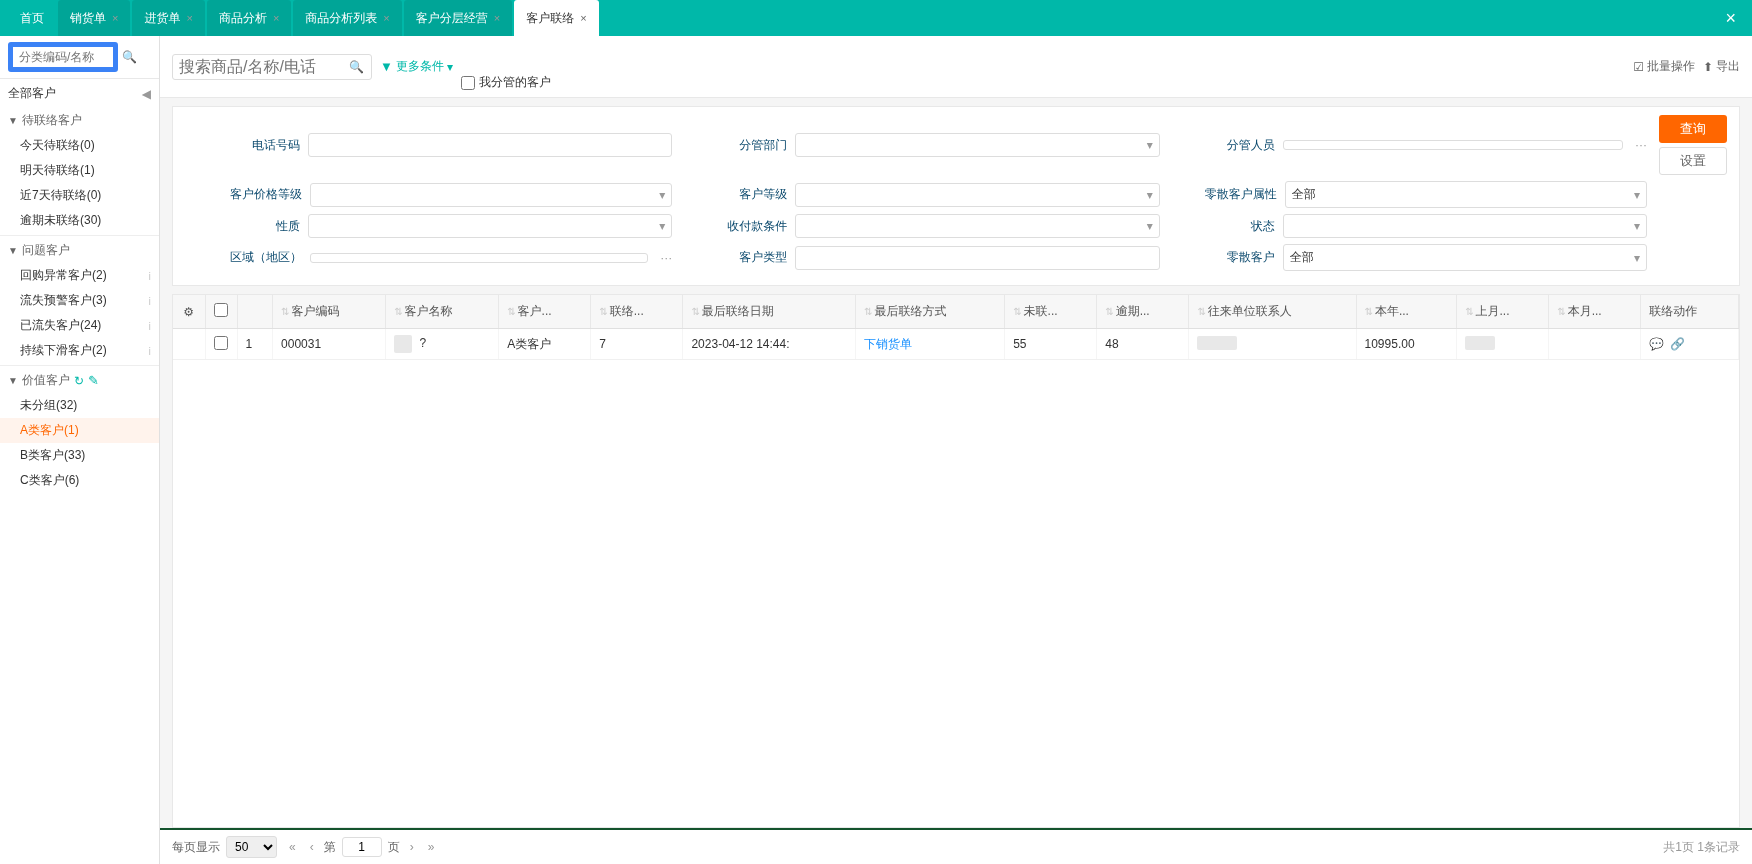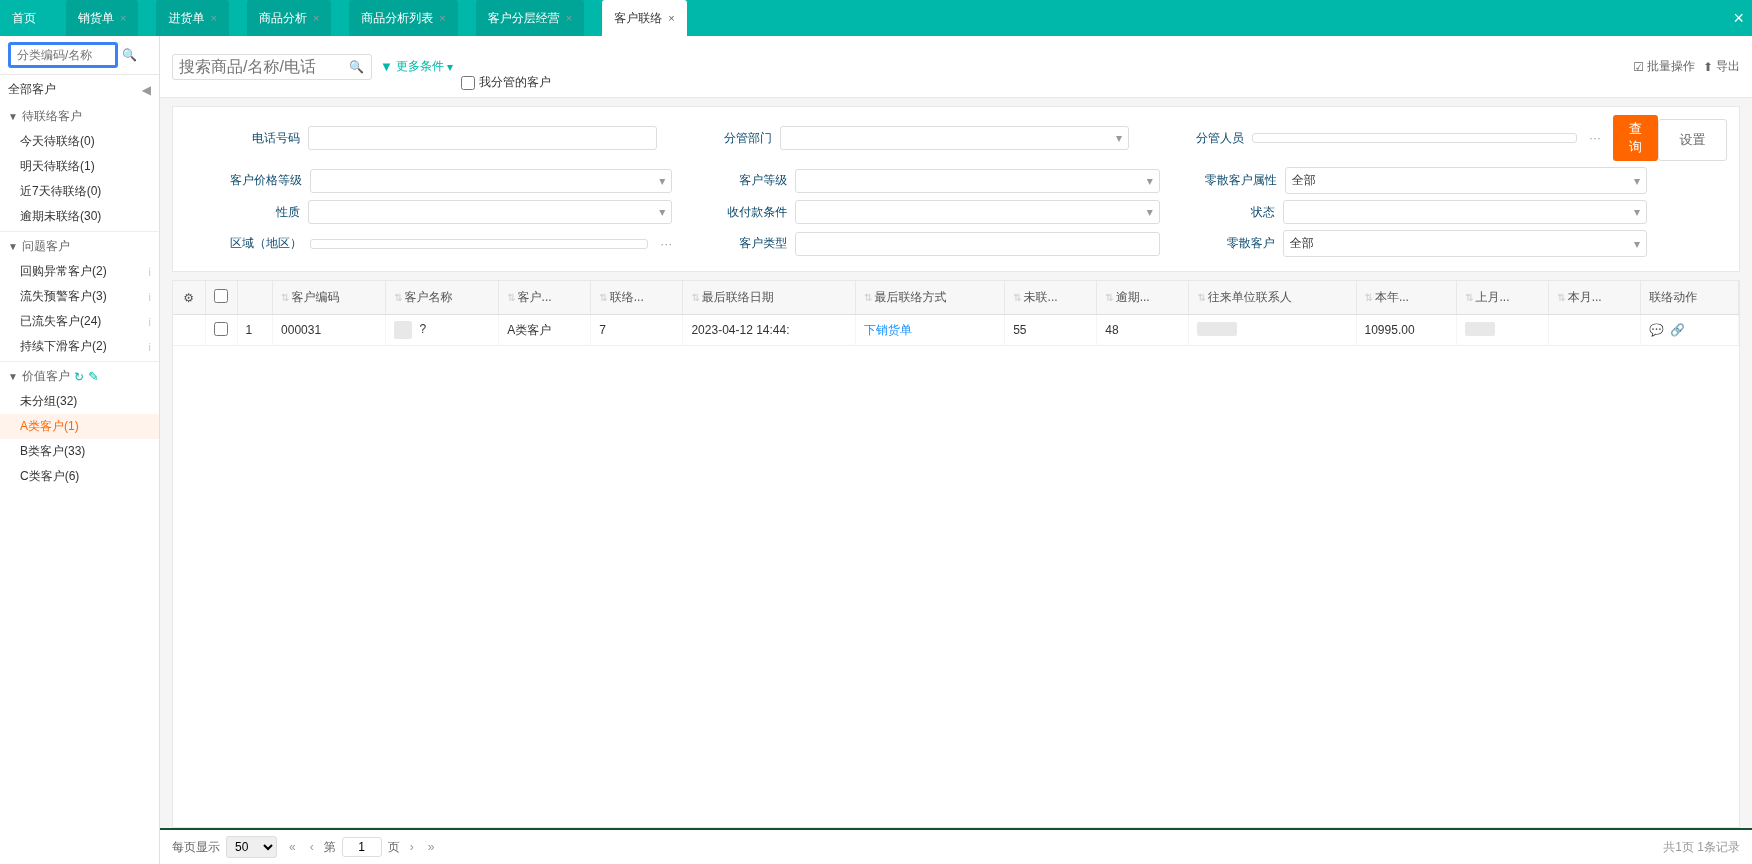--- a/index.html
+++ b/index.html
@@ -4,34 +4,34 @@
   <style>
     * { box-sizing: border-box; margin: 0; padding: 0; font-family: 'Microsoft YaHei', Arial, sans-serif; font-size: 12px; }
     body { background: #f0f0f0; width: 1752px; height: 864px; overflow: hidden; }
 
     
     .top-nav {
       display: flex;
       align-items: center;
       background: #00b8a9;
       height: 36px;
-      padding: 0 0;
+      padding: 0 8px;
     }
     .nav-tab {
       display: flex;
       align-items: center;
       padding: 0 12px;
       height: 36px;
       color: #fff;
       cursor: pointer;
       font-size: 13px;
       white-space: nowrap;
     }
     .nav-tab.home { background: transparent; }
-    .nav-tab.closable { background: rgba(0,0,0,0.1); margin-left: 18px; border-radius: 3px 3px 0 0; }
+    .nav-tab.closable { background: rgba(0,0,0,0.1); margin-left: 2px; border-radius: 3px 3px 0 0; }
     .nav-tab.active { background: #fff; color: #333; border-radius: 3px 3px 0 0; }
     .nav-tab .close-btn { margin-left: 6px; color: #999; font-size: 11px; cursor: pointer; }
     .nav-tab.active .close-btn { color: #666; }
     .nav-spacer { flex: 1; }
     .nav-close-all { color: #fff; font-size: 18px; cursor: pointer; padding: 0 8px; }
 
     
     .main-layout {
       display: flex;
       height: calc(864px - 36px);
@@ -45,21 +45,21 @@
       overflow-y: auto;
       flex-shrink: 0;
     }
     .sidebar-search {
       display: flex;
       align-items: center;
       padding: 6px 8px;
       border-bottom: 1px solid #e8e8e8;
     }
     .sidebar-search input {
-      border: 3px solid #3b82f6;
+      border: 5px solid #3b82f6;
       border-radius: 3px;
       padding: 3px 6px;
       width: 110px;
       outline: none;
       font-size: 12px;
       color: #999;
     }
     .sidebar-search .s-icon { margin-left: 4px; color: #00b8a9; cursor: pointer; }
     .sidebar-header {
       display: flex;
@@ -227,21 +227,21 @@
       padding: 4px 14px;
       cursor: pointer;
       font-size: 13px;
       display: block;
       width: 100%;
       text-align: center;
       margin-top: 4px;
     }
     .filter-actions {
       display: flex;
-      flex-direction: row;
+      flex-direction: column;
       min-width: 80px;
       padding-left: 12px;
     }
 
     
     .table-container {
       margin: 8px 12px 0 12px;
       background: #fff;
       border: 1px solid #e8e8e8;
       overflow: auto;

